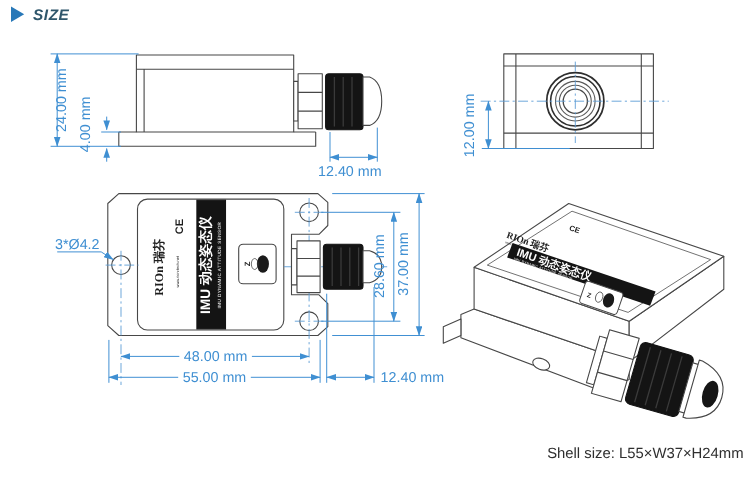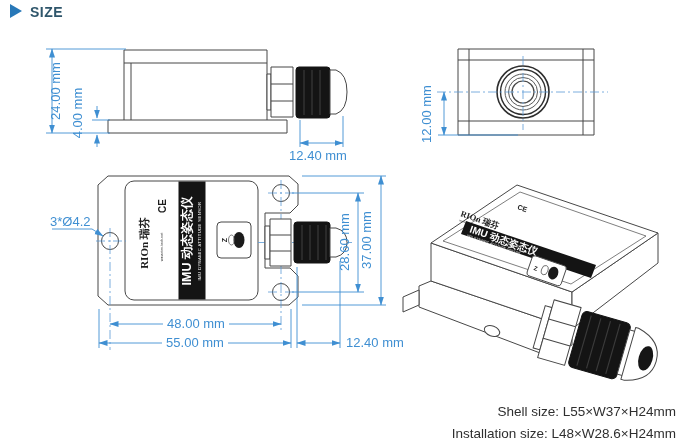--- a/index.html
+++ b/index.html
@@ -1,18 +1,18 @@
 <!DOCTYPE html>
 <html><head>
 <meta charset="utf-8">
 <style>
   html,body{margin:0;padding:0;background:#ffffff;}
   .stage{position:relative;width:680px;height:447px;background:#fff;overflow:hidden;
          font-family:"Liberation Sans",sans-serif;}
-  .hdr{position:absolute;top:4px;left:10px;display:flex;height:18px;}
+  .hdr{position:absolute;top:4px;left:10px;display:flex;align-items:center;height:18px;font-style:italic;}
   .hdr .tri{width:0;height:0;border-left:12px solid #2878b8;border-top:7px solid transparent;
             border-bottom:7px solid transparent;margin-right:8px;}
   .hdr .ttl{font-size:14px;font-weight:bold;color:#2f566b;letter-spacing:.5px;}
   .ftr{position:absolute;top:401px;right:4px;text-align:right;color:#2f2f2f;
        font-size:13.5px;line-height:22px;margin-left:28px;}
   svg{position:absolute;top:0;left:0;}
   .ln{stroke:#474747;fill:none;stroke-width:1;stroke-linejoin:round;}
   .lnw{stroke:#474747;fill:#ffffff;stroke-width:1;stroke-linejoin:round;}
   .blk{fill:#141414;stroke:#141414;stroke-width:1;}
   .rib{stroke:#3a3a3a;stroke-width:1.2;fill:none;}
@@ -175,16 +175,15 @@
           <text class="lbl-z" x="5" y="14" style="font-size:6px">Z</text>
           <ellipse cx="25" cy="10.5" rx="5" ry="6.5" fill="#1a1a1a"></ellipse>
           <ellipse class="ln" cx="16" cy="10.5" rx="3.2" ry="4.8" style="stroke-width:.7"></ellipse>
         </g>
       </g>
     </g>
   </svg>
 
   <div class="ftr">
     <div>Shell size: L55×W37×H24mm</div>
-    <div>Installation size: L48×W28.6×H24mm</div>
   </div>
 
 </div>
 
 </body></html>

